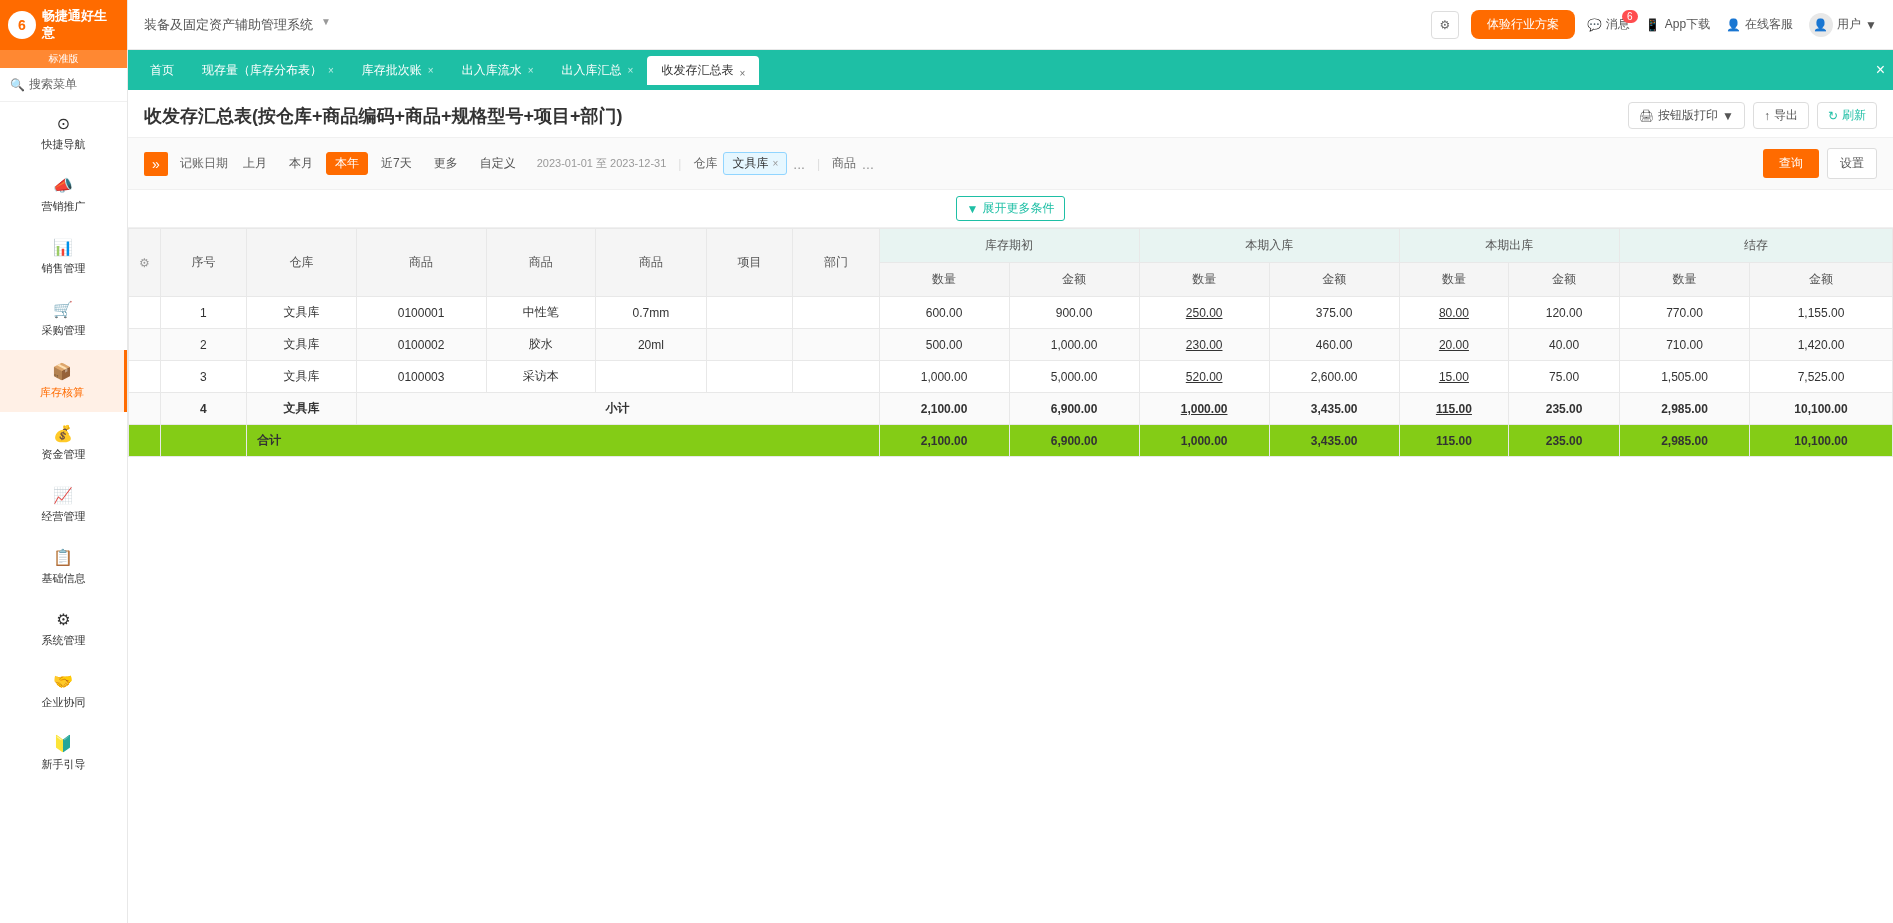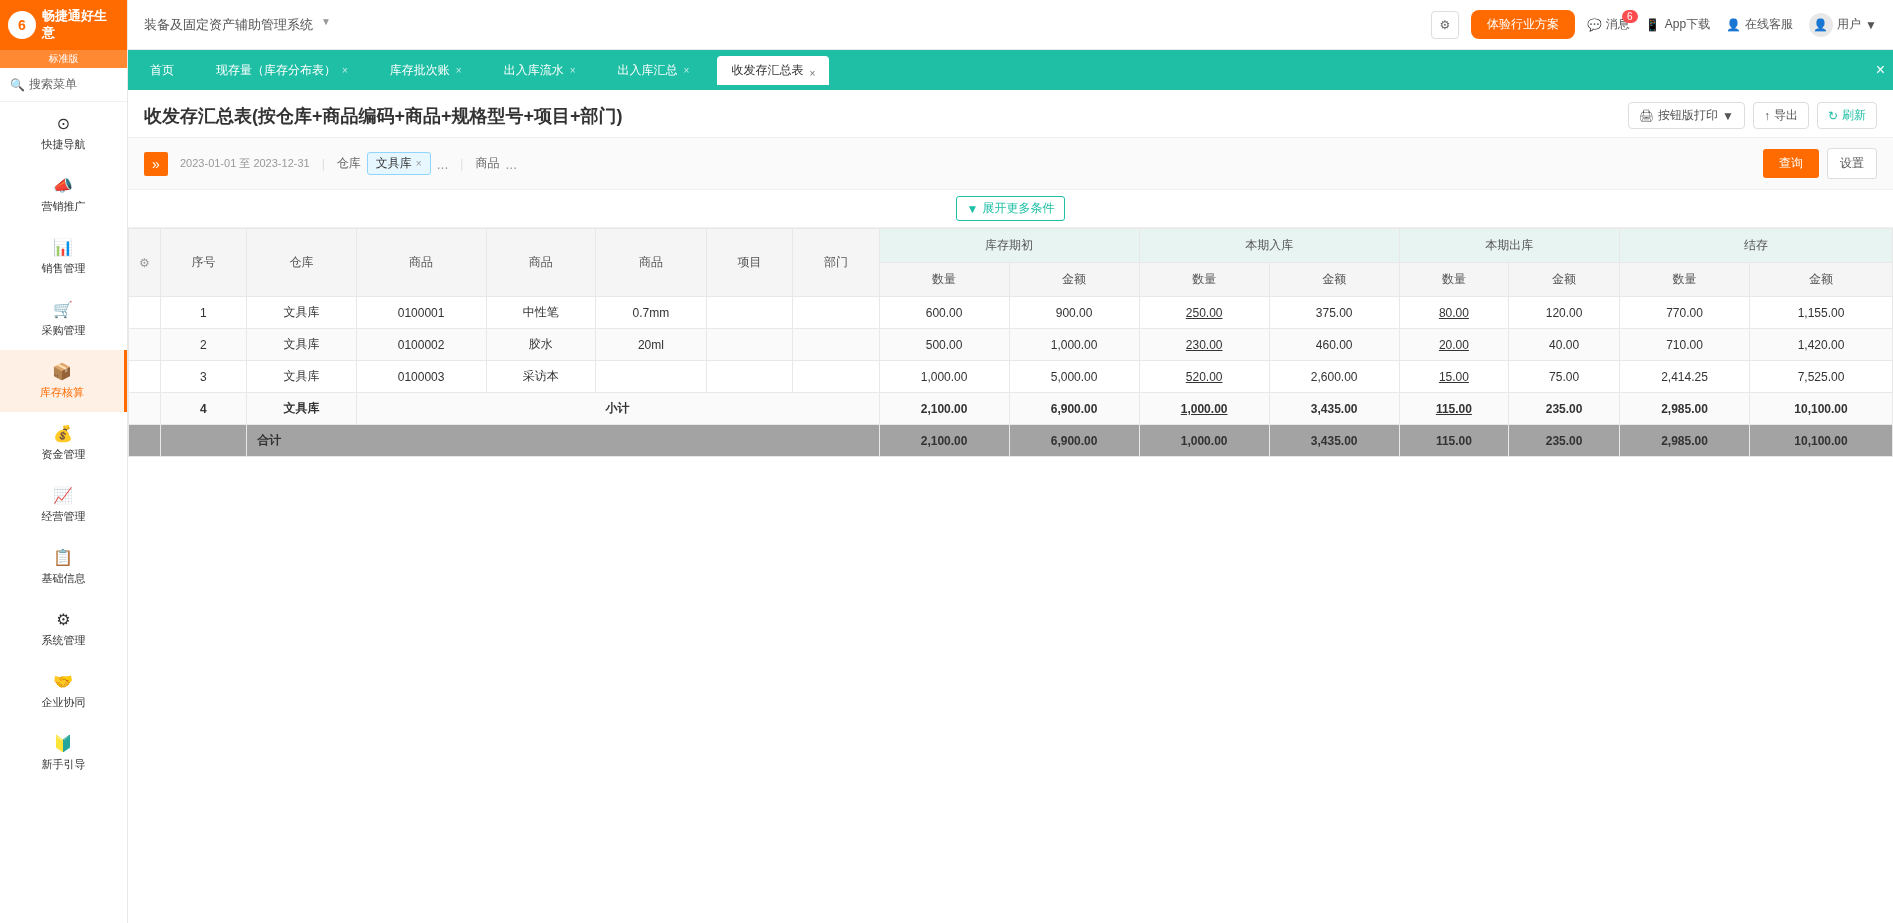--- a/index.html
+++ b/index.html
@@ -26,21 +26,21 @@
     .system-name { font-size: 13px; color: #555; }
     .dropdown-arrow { color: #999; font-size: 10px; }
     .settings-btn { width: 28px; height: 28px; border: 1px solid #ddd; border-radius: 4px; display: flex; align-items: center; justify-content: center; cursor: pointer; color: #666; }
     .trial-btn { background: #ff6b00; color: #fff; border: none; border-radius: 8px; padding: 6px 16px; cursor: pointer; font-size: 12px; }
     .header-actions { display: flex; align-items: center; gap: 16px; margin-left: auto; }
     .header-action-item { display: flex; align-items: center; gap: 4px; color: #555; cursor: pointer; font-size: 12px; position: relative; }
     .badge { background: #ff4d4f; color: #fff; border-radius: 10px; font-size: 10px; padding: 1px 4px; position: absolute; top: -6px; right: -8px; min-width: 16px; text-align: center; }
     .user-avatar { width: 24px; height: 24px; background: #e8e8e8; border-radius: 50%; display: flex; align-items: center; justify-content: center; color: #999; }
 
     
-    .tab-bar { height: 40px; background: #1ebfa5; display: flex; align-items: center; padding: 0 8px; gap: 14px; position: relative; }
+    .tab-bar { height: 40px; background: #1ebfa5; display: flex; align-items: center; padding: 0 8px; gap: 0; position: relative; }
     .tab { display: flex; align-items: center; gap: 6px; padding: 6px 14px; border-radius: 4px 4px 0 0; cursor: pointer; color: #fff; font-size: 12px; white-space: nowrap; }
     .tab.active { background: #fff; color: #333; align-items: flex-end; }
     .tab-close { font-size: 10px; color: inherit; opacity: 0.7; cursor: pointer; }
     .tab-bar-close { position: absolute; right: 8px; color: #fff; cursor: pointer; font-size: 16px; }
 
     
     .content { flex: 1; background: #fff; overflow: auto; padding: 0; display: flex; flex-direction: column; }
 
     
     .page-header { padding: 12px 16px 8px; border-bottom: 1px solid #f0f0f0; display: flex; align-items: center; justify-content: space-between; }
@@ -70,21 +70,21 @@
     
     .expand-row { padding: 6px 16px; border-bottom: 1px solid #f0f0f0; display: flex; justify-content: center; }
 
     
     .table-wrapper { flex: 1; overflow: auto; padding: 0; }
     table { width: 100%; border-collapse: collapse; font-size: 12px; }
     thead tr { background: #f5f5f5; }
     th { padding: 8px 10px; border: 1px solid #e8e8e8; color: #555; font-weight: normal; text-align: center; white-space: nowrap; }
     td { padding: 7px 10px; border: 1px solid #e8e8e8; text-align: center; color: #333; white-space: nowrap; }
     tr:nth-child(even) td { background: #fafafa; }
-    .total-row td { font-weight: bold; background: #a3a3a3; }
+    .total-row td { font-weight: bold; background: #84cc16; }
     .settings-col { width: 30px; text-align: center; color: #999; cursor: pointer; }
     th.group-header { background: #e8f4f2; }
   </style>
 </head>
 <body>
 
 <div class="sidebar">
   <div class="sidebar-logo">
     <div class="sidebar-logo-icon">6</div>
     <div class="sidebar-logo-text">畅捷通好生意</div>
@@ -214,20 +214,31 @@
         </div>
         <div class="action-btn refresh-btn">
           <span>↻</span>
           <span>刷新</span>
         </div>
       </div>
     </div>
 
     <div class="filter-bar">
       <button class="filter-toggle">»</button>
+      <div class="filter-group">
+        <span class="filter-label">记账日期</span>
+        <div class="date-filter-options">
+          <span class="date-btn">上月</span>
+          <span class="date-btn">本月</span>
+          <span class="date-btn active">本年</span>
+          <span class="date-btn">近7天</span>
+          <span class="date-btn">更多</span>
+          <span class="date-btn">自定义</span>
+        </div>
+      </div>
       <div class="date-range">2023-01-01 至 2023-12-31</div>
       <span class="filter-divider">|</span>
       <div class="filter-group">
         <span class="filter-label">仓库</span>
         <div class="warehouse-tag">
           <span>文具库</span>
           <span class="tag-close">×</span>
         </div>
         <span class="filter-more">...</span>
       </div>
@@ -323,21 +334,21 @@
     <td>采访本</td>
     <td></td>
     <td></td>
     <td></td>
     <td>1,000.00</td>
     <td>5,000.00</td>
     <td style="text-decoration:underline;cursor:pointer">520.00</td>
     <td>2,600.00</td>
     <td style="text-decoration:underline;cursor:pointer">15.00</td>
     <td>75.00</td>
-    <td>2,414.25</td>
+    <td>1,505.00</td>
     <td>7,525.00</td>
   </tr>
             <tr style="font-weight: bold;">
   <td></td>
   <td>4</td>
   <td>文具库</td>
   <td colspan="5" style="text-align:center">小计</td>
   <td>2,100.00</td>
   <td>6,900.00</td>
   <td style="text-decoration:underline;cursor:pointer">1,000.00</td>

